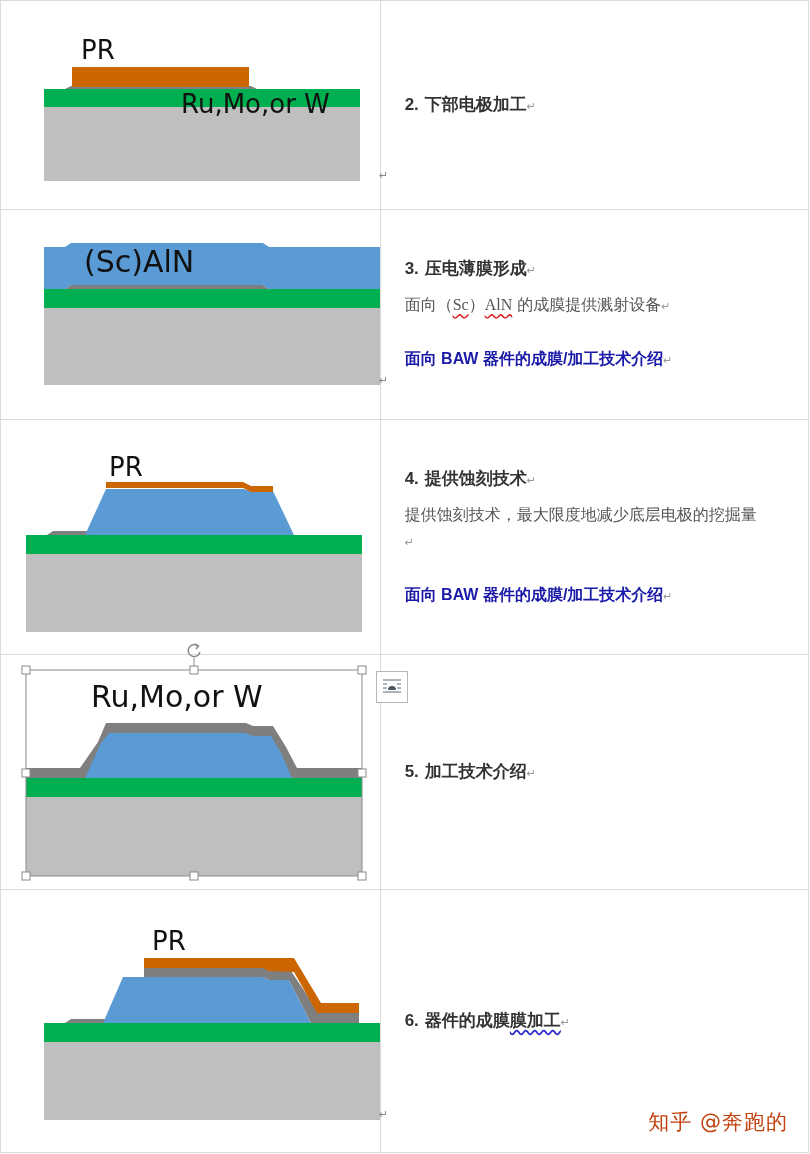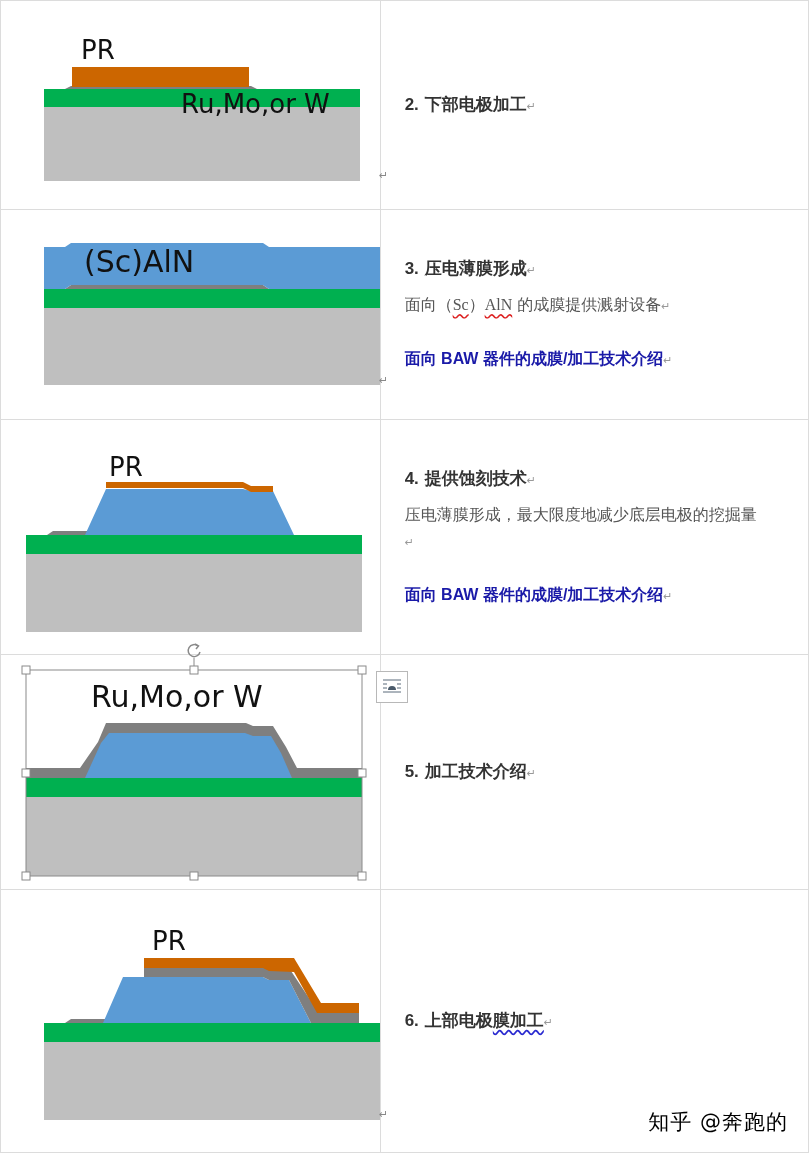--- a/index.html
+++ b/index.html
@@ -17,21 +17,21 @@
   .step-title { font-size:17px; font-weight:bold; color:#333; margin:0; line-height:20px; }
   .step-title .num { font-family:"Liberation Sans",sans-serif; }
   .step-title .zh { font-family:"DejaVu Serif","Liberation Serif",serif; font-weight:bold; margin-left:6px; }
   .desc { font-size:16px; color:#555; line-height:26px; margin-top:12px; font-family:"DejaVu Sans",sans-serif; }
   .link { font-size:16px; font-weight:bold; color:#1a1aa8; margin-top:28px; line-height:22px; display:block; text-decoration:none; }
   .para { color:#999; font-size:11px; font-weight:normal; }
   .squiggle { text-decoration:underline wavy #d22; text-underline-offset:3px;font-family:Liberation Serif, serif; }
   .squiggle-blue { text-decoration:underline wavy #2a2ad0; text-underline-offset:3px; }
   svg.diagram { position:absolute; left:0; top:0; }
   .para-mark { position:absolute; font-size:11px; color:#888; }
-  .watermark { position:absolute; right:22px; bottom:18px; font-size:21px; color:#000000;
+  .watermark { position:absolute; right:22px; bottom:18px; font-size:21px; color:#c2410c;
                font-family:"DejaVu Sans",sans-serif; letter-spacing:1px; }
   .layout-btn { position:absolute; left:376px; top:671px; width:32px; height:32px; border:1px solid #b8b8b8; background:#fff; box-sizing:border-box; }
 </style>
 </head>
 <body>
 
 <table class="doc">
 
   <tbody>
       <tr class="row1">
@@ -81,21 +81,21 @@
         <polygon points="46,115 52,111 246,111 250,115" fill="#7f7f7f"></polygon>
         <polygon points="84,115 105,69 242,69 250,71 272,71 293,115" fill="#5b9bd5"></polygon>
         <polygon points="105,62 242,62 250,66 272,66 272,72 250,72 242,68 105,68" fill="#cc6600"></polygon>
         <text x="108" y="56" font-size="26" font-family="DejaVu Sans, sans-serif" fill="#111">PR</text>
       </svg>
     </td>
     <td class="txt-cell">
       <p class="step-title">
         <span class="num">4.</span><span class="zh">提供蚀刻技术</span><span class="para">↵</span>
       </p>
-      <div class="desc" style="width:360px;"><span>压电薄膜形成，最大限度地减少底层电极的挖掘量</span><span class="para">↵</span></div>
+      <div class="desc" style="width:360px;"><span>提供蚀刻技术，最大限度地减少底层电极的挖掘量</span><span class="para">↵</span></div>
       <a class="link"><span>面向 BAW 器件的成膜/加工技术介绍</span><span class="para">↵</span></a>
     </td>
   </tr>
 
   <tr class="row4">
     <td class="img-cell">
       <svg class="diagram" width="402" height="234">
         <rect x="25" y="142" width="336" height="79" fill="#bfbfbf"></rect>
         <rect x="25" y="123" width="336" height="19" fill="#00b050"></rect>
         <polygon points="25,113 79,113 97,87 105,68 245,68 252,71 272,71 285,92 296,113 361,113 361,123 25,123" fill="#7f7f7f"></polygon>
@@ -131,21 +131,21 @@
         <polygon points="64,133 70,129 262,129 268,133" fill="#7f7f7f"></polygon>
         <polygon points="102,133 122,87 262,87 268,90 288,90 310,133" fill="#5b9bd5"></polygon>
         <polygon points="143,87 143,76 262,76 268,78 288,78 316,120 358,120 358,133 310,133 288,90 268,90 262,87" fill="#7f7f7f"></polygon>
         <polygon points="143,68 293,68 320,113 358,113 358,123 316,123 293,82 268,81 262,78 143,78" fill="#cc6600"></polygon>
         <text x="151" y="60" font-size="26" font-family="DejaVu Sans, sans-serif" fill="#111">PR</text>
       </svg>
       <span class="para-mark" style="left:378px;top:218px;">↵</span>
     </td>
     <td class="txt-cell">
       <p class="step-title">
-        <span class="num">6.</span><span class="zh">上部电极</span><span class="zh squiggle-blue" style="margin-left:0">膜加工</span><span class="para">↵</span>
+        <span class="num">6.</span><span class="zh">器件的成膜</span><span class="zh squiggle-blue" style="margin-left:0">膜加工</span><span class="para">↵</span>
       </p>
     </td>
   </tr>
 </tbody>
   </table>
 
 <svg style="position:absolute;left:183px;top:640px;" width="22" height="20">
   <path d="M15,6 A6,6 0 1,0 17,12" fill="none" stroke="#8a8a8a" stroke-width="1.5"></path>
   <polyline points="12,4 15.5,6 13,9" fill="none" stroke="#8a8a8a" stroke-width="1.5"></polyline>
 </svg>

